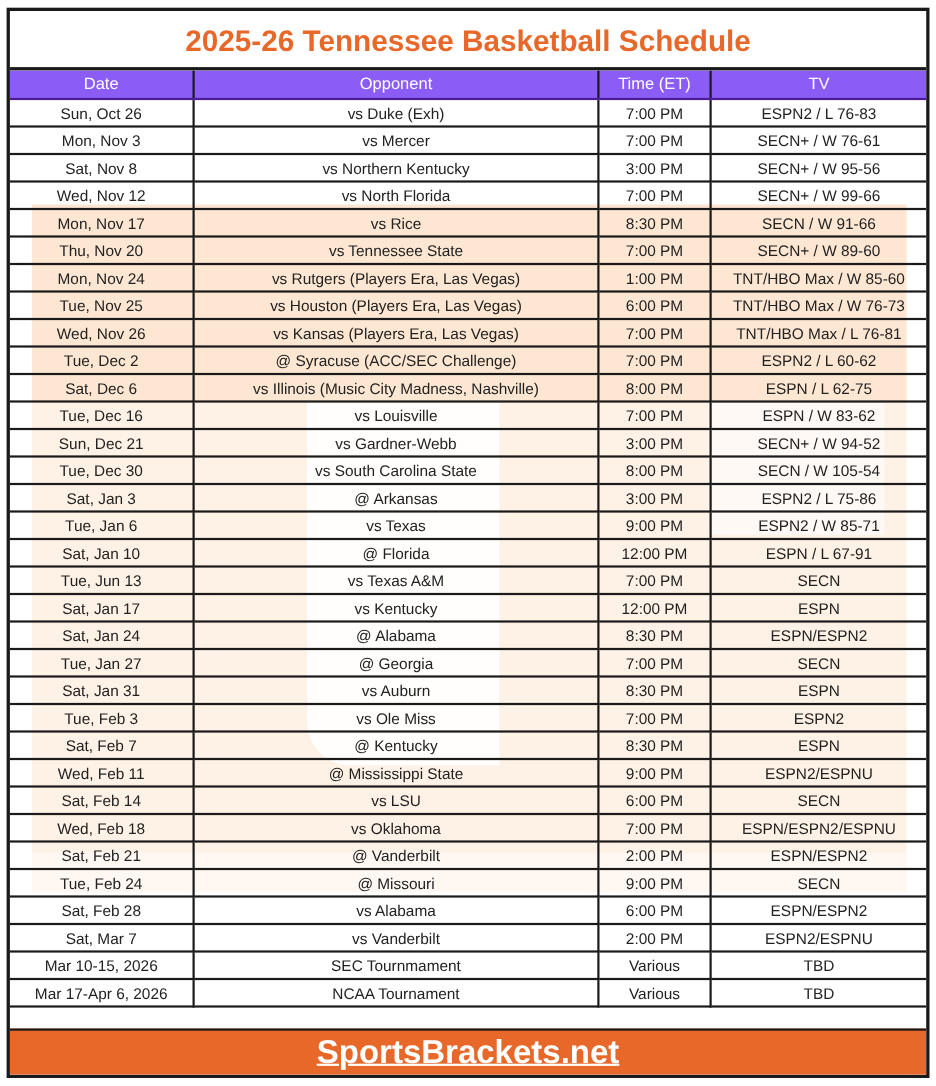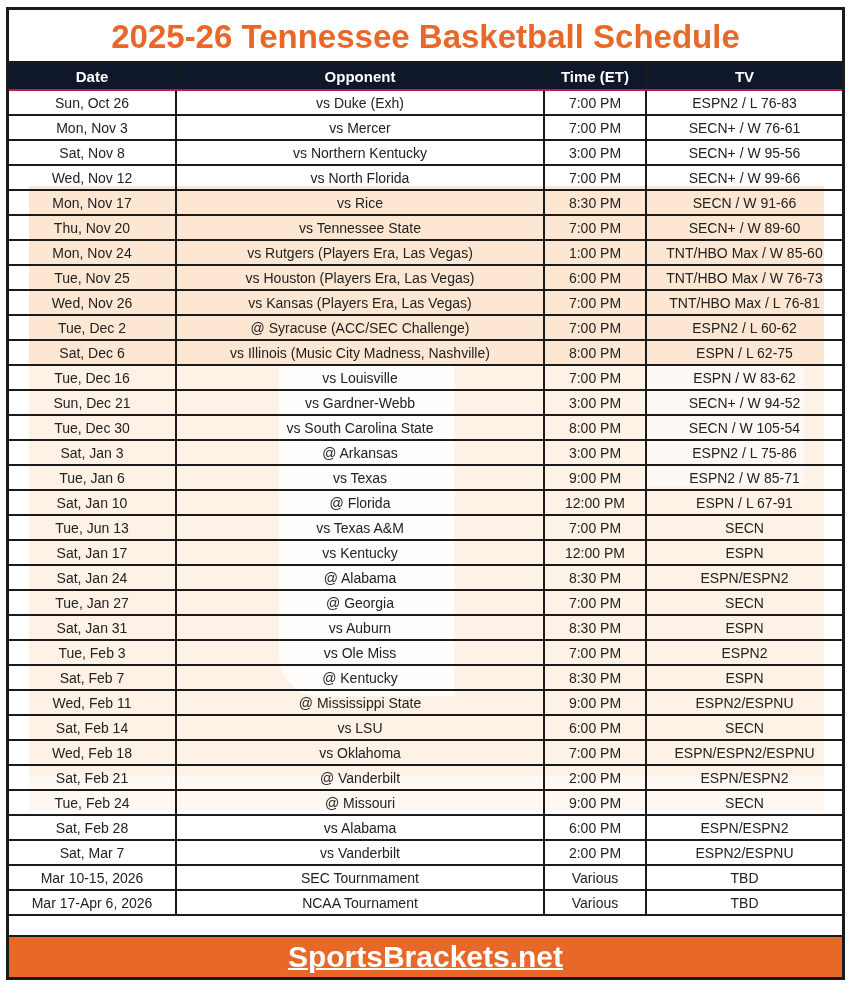--- a/index.html
+++ b/index.html
@@ -1,31 +1,31 @@
 <!DOCTYPE html>
 <html><head>
 <meta charset="utf-8">
 <style>
   html, body { margin: 0; padding: 0; background: #ffffff; }
   body { width: 851px; height: 987px; position: relative; overflow: hidden;
          font-family: "Liberation Sans", sans-serif; }
   .frame { position: absolute; left: 6px; top: 7px; width: 839px; height: 973px;
            border: 3px solid #1a1a1a; box-sizing: border-box; background: #fff; overflow: hidden; }
   .title { height: 54px; line-height: 54px; text-align: center; color: #e8682a;
-           font-weight: bold; font-size: 33px; border-bottom: 3px solid #1a1a1a; box-sizing: border-box;
+           font-weight: bold; font-size: 27px; border-bottom: 3px solid #1a1a1a; box-sizing: border-box;
            position: relative; z-index: 2; background: #fff; }
   .watermark { position: absolute; z-index: 0; pointer-events: none; }
   .wm-bar { position: absolute; left: 20px; top: 176px; width: 795px; height: 180px; background: #fde5cf; opacity: 0.85; }
   .wm-stem { position: absolute; left: 20px; top: 176px; width: 795px; height: 625px; background: #fde5cf; opacity: 0.55; }
   .wm-cut-left { position: absolute; left: 270px; top: 356px; width: 175px; height: 330px; background: #ffffff; opacity: 0.9; border-radius: 0 0 0 40px; }
   .wm-cut-right { position: absolute; left: 635px; top: 356px; width: 160px; height: 120px; background: #ffffff; opacity: 0.6; }
   .wm-bottom { position: absolute; left: 20px; top: 765px; width: 795px; height: 40px; background: #ffffff; opacity: 0.5; }
   table { position: relative; z-index: 1; width: 100%; border-collapse: collapse; table-layout: fixed; }
-  th { background: #0f172a; color: #ffffff; font-weight: bold; font-size: 15px; height: 25px;
-       border-right: 2px solid #1a1a1a; border-bottom: 2px solid #be185d; padding: 0; }
+  th { background: #8b5cf6; color: #ffffff; font-weight: normal; font-size: 15px; height: 25px;
+       border-right: 2px solid #1a1a1a; border-bottom: 2px solid #4c1d95; padding: 0; }
   th:last-child, td:last-child { border-right: none; }
   td { font-size: 14px; color: #222; text-align: center; height: 23px; padding: 0;
        border-right: 2px solid #1a1a1a; border-bottom: 2px solid #1a1a1a; white-space: nowrap;
        background: transparent; }
   .c-date { width: 166px; }
   .c-opp  { width: 366px; }
   .c-time { width: 100px; }
   .footer { position: absolute; left: 0; right: 0; bottom: 0; height: 40px; background: #e8682a;
             text-align: center; line-height: 40px; z-index: 2; border-top: 2px solid #1a1a1a; }
   .footer span { color: #ffffff; font-weight: bold; font-size: 30px; text-decoration: underline;

